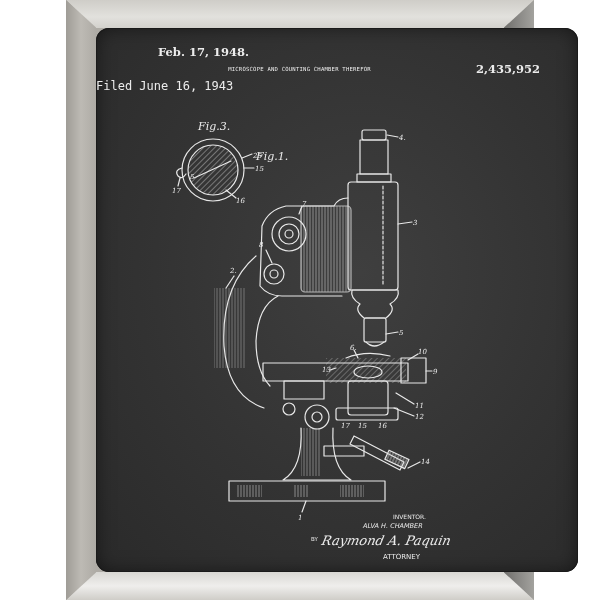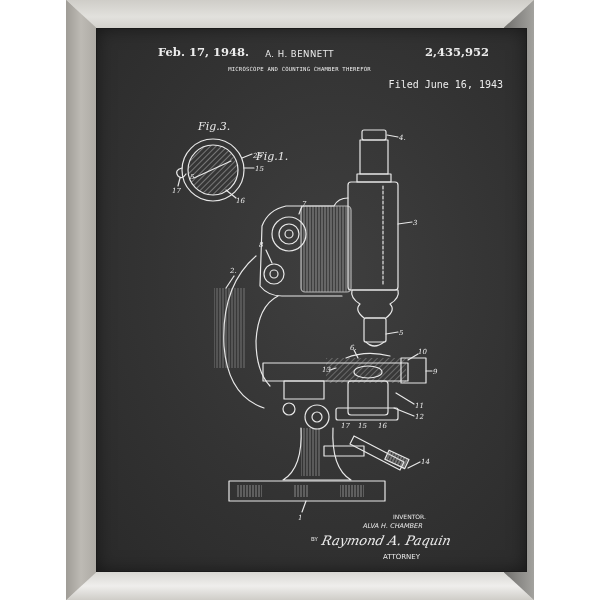--- a/index.html
+++ b/index.html
@@ -14,50 +14,49 @@
   .frame-bottom { position: absolute; left: 0; bottom: 0; width: 468px; height: 28px;
     background: linear-gradient(180deg, #d8d7d3, #efeeec 50%, #cfcdc8);
     clip-path: polygon(6% 0, 94% 0, 100% 100%, 0 100%); }
   .frame-left { position: absolute; left: 0; top: 0; width: 30px; height: 600px;
     background: linear-gradient(90deg, #9f9c96, #bdbab4 50%, #aeaba5);
     clip-path: polygon(0 0, 100% 4.6%, 100% 95.4%, 0 100%); }
   .frame-right { position: absolute; right: 0; top: 0; width: 30px; height: 600px;
     background: linear-gradient(90deg, #6f6e6b, #8a8986 50%, #a3a29e);
     clip-path: polygon(0 4.6%, 100% 0, 100% 100%, 0 95.4%); }
   .board {
-    position: absolute; left: 96px; top: 28px; width: 431px; height: 544px;
+    position: absolute; left: 96px; top: 28px; width: 482px; height: 544px;
     background: radial-gradient(ellipse at 55% 45%, #3f3f3f 0%, #333 55%, #2a2a2a 100%);
     box-shadow: inset 0 0 0 1px #1a1a1a, inset 0 0 18px rgba(0,0,0,0.5);
-    overflow: hidden; color: #ececec;
+    overflow: hidden; color: #ececec; border-radius: 13px;
   }
   .hdr-date { position: absolute; left: 62px; top: 17px; font-size: 11.5px; font-weight: bold; font-family: "DejaVu Serif", serif; }
   .hdr-name { position: absolute; left: 0; width: 407px; text-align: center; top: 21px; font-size: 8.5px; font-family: "DejaVu Sans", sans-serif; letter-spacing: 0.5px; }
-  .hdr-num { position: absolute; right: 38px; top: 17px; font-size: 11.5px; font-weight: bold; font-family: "DejaVu Serif", serif; }
+  .hdr-num { position: absolute; right: 38px; top: 34px; font-size: 11.5px; font-weight: bold; font-family: "DejaVu Serif", serif; }
   .hdr-title { position: absolute; left: 0; width: 407px; text-align: center; top: 38px; font-size: 5.6px; font-family: "DejaVu Sans Mono", monospace; letter-spacing: 0.2px; }
-  .hdr-filed { position: absolute; left: 0; width: 407px; text-align: right; top: 51px; font-size: 10px; font-family: "DejaVu Sans Mono", monospace; }
+  .hdr-filed { position: absolute; left: 0; width: 407px; text-align: left; top: 51px; font-size: 12px; font-family: "DejaVu Sans Mono", monospace; }
   .drawing { position: absolute; left: 0; top: 0; }
   .sig-inventor-label { position: absolute; left: 297px; top: 485px; font-size: 6px; font-family: "DejaVu Sans", sans-serif; }
   .sig-inventor-name { position: absolute; left: 267px; top: 494px; font-size: 6.5px; font-style: italic; font-family: "DejaVu Sans", sans-serif; }
   .sig-by { position: absolute; left: 215px; top: 508px; font-size: 5.5px; font-family: "DejaVu Sans", sans-serif; }
   .sig-signature { position: absolute; left: 226px; top: 505px; font-size: 13px; font-style: italic; font-family: "DejaVu Serif", serif; transform: skewX(-12deg); }
   .sig-attorney { position: absolute; left: 287px; top: 525px; font-size: 7px; font-family: "DejaVu Sans", sans-serif; }
 </style>
 </head>
 <body>
 
 <div class="frame">
   <div class="frame-top"></div>
   <div class="frame-bottom"></div>
   <div class="frame-left"></div>
   <div class="frame-right"></div>
 </div>
 
 <div class="board">
   <div class="hdr-date">Feb. 17, 1948.</div>
-  <div class="hdr-name">A. H. BENNETT</div>
   <div class="hdr-num">2,435,952</div>
   <div class="hdr-title">MICROSCOPE AND COUNTING CHAMBER THEREFOR</div>
   <div class="hdr-filed">Filed June 16, 1943</div>
 
   <svg class="drawing" width="407" height="544" viewBox="0 0 407 544" fill="none" stroke="#e8e8e8" stroke-width="1.2" stroke-linecap="round" stroke-linejoin="round">
     <defs>
       <pattern id="hatch" width="4" height="4" patternUnits="userSpaceOnUse" patternTransform="rotate(45)">
         <line x1="0" y1="0" x2="0" y2="4" stroke="#dcdcdc" stroke-width="1"></line>
       </pattern>
       <pattern id="vshade" width="3" height="6" patternUnits="userSpaceOnUse">

